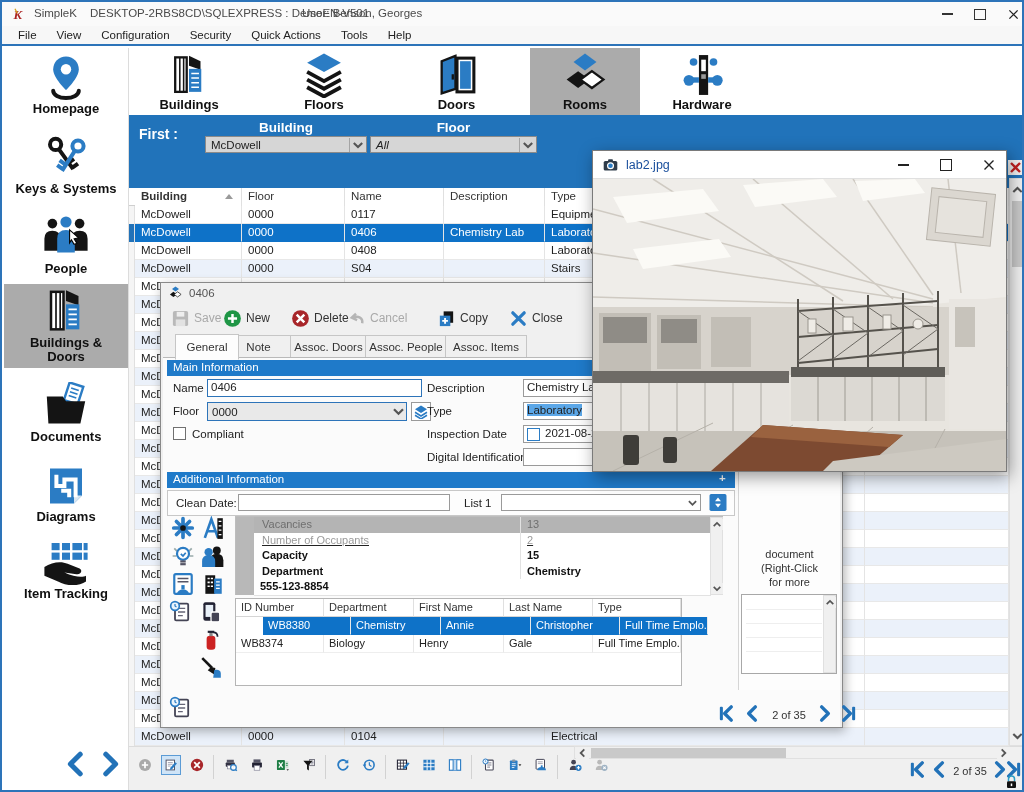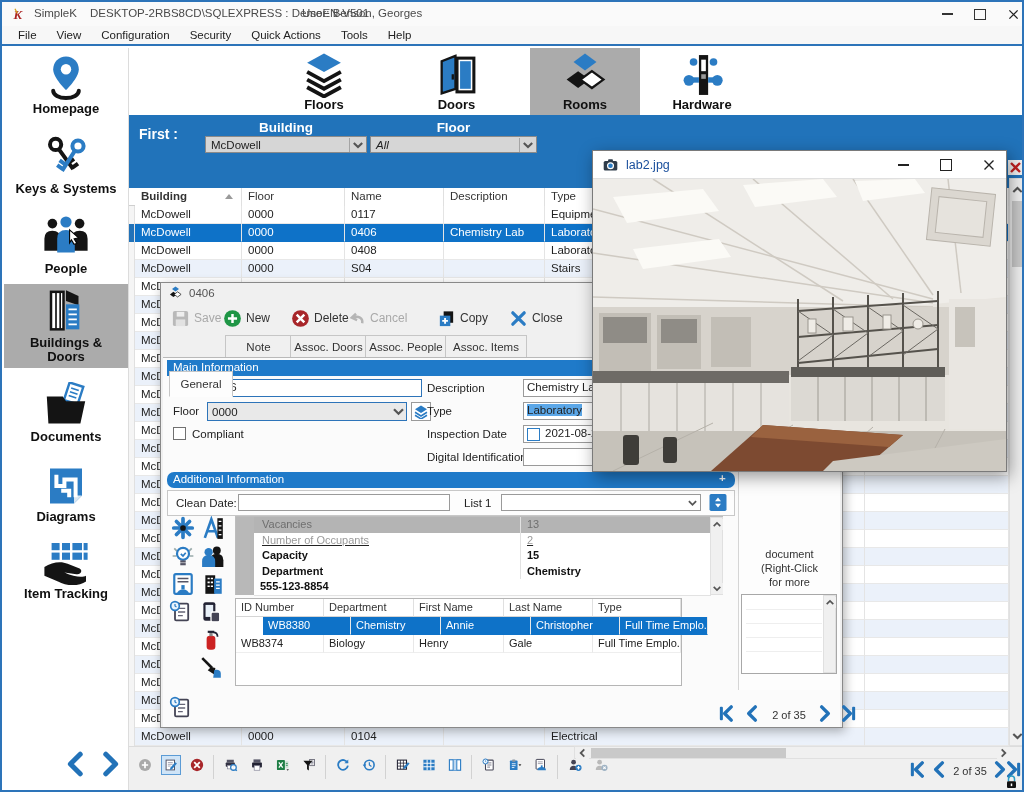--- a/index.html
+++ b/index.html
@@ -112,20 +112,32 @@
       <span class="menu-item">File</span>
       <span class="menu-item">View</span>
       <span class="menu-item">Configuration</span>
       <span class="menu-item">Security</span>
       <span class="menu-item">Quick Actions</span>
       <span class="menu-item">Tools</span>
       <span class="menu-item">Help</span>
     </div>
 
   <div id="topnav" class="abs" style="left:127px;top:46px;width:893px;height:67px;background:#fff;">
+      <div class="abs navblock" style="left: 10px; top: 0px; width: 100px; height: 67px; padding-bottom: 3px;">
+        <span class="ic abs" style="position: static; width: 50px; height: 46px; margin: 0px auto;">
+          <svg viewBox="0 0 60 60">
+            <path d="M30 5l15 7v11l-15-5z" fill="#141414"></path>
+            <rect x="12" y="7" width="15" height="45" fill="#fff" stroke="#141414" stroke-width="3"></rect>
+            <path d="M18 7v45M23 7v45" stroke="#141414" stroke-width="2"></path>
+            <rect x="30" y="22" width="16" height="30" fill="#2b7cc4"></rect>
+            <path d="M33 28h10M33 34h10M33 40h10M33 46h10" stroke="#fff" stroke-width="2"></path>
+          </svg>
+        </span>
+        <div class="navlbl">Buildings</div>
+      </div>
       <div class="abs navblock" style="left: 145px; top: 0px; width: 100px; height: 67px; padding-bottom: 3px;">
         <span class="ic abs" style="position: static; width: 50px; height: 46px; margin: 0px auto;">
           <svg viewBox="0 0 60 60">
             <path d="M30 2l22 12-22 12L8 14z" fill="#2b7cc4"></path>
             <path d="M8 26l22 12 22-12" fill="none" stroke="#141414" stroke-width="5"></path>
             <path d="M8 36l22 12 22-12" fill="none" stroke="#141414" stroke-width="5"></path>
             <path d="M8 46l22 12 22-12" fill="none" stroke="#141414" stroke-width="5"></path>
           </svg>
         </span>
         <div class="navlbl">Floors</div>
@@ -681,21 +693,21 @@
         <div class="tbtn" style="left: 348px;">
           <span class="ic">
             <svg viewBox="0 0 20 20">
               <path d="M4 4l12 12M16 4L4 16" stroke="#2b7cc4" stroke-width="3.4" stroke-linecap="round"></path>
             </svg>
           </span>
           <span>Close</span>
         </div>
       </div>
     <div id="dlg-tabs">
-        <div class="tab act" style="left: 8px; width: 62px; margin-top: 37px;">General</div>
+        <div class="tab act" style="left: 14px; width: 62px;">General</div>
         <div class="tab" style="left: 64px; width: 65px;">Note</div>
         <div class="tab" style="left: 129px; width: 75px;">Assoc. Doors</div>
         <div class="tab" style="left: 204px; width: 80px;">Assoc. People</div>
         <div class="tab" style="left: 284px; width: 80px;">Assoc. Items</div>
       </div>
     <div class="abs dlg-content">
 
       <div class="sechdr abs" style="left:4px;top:2px;width:568px;">Main Information</div>
 
       <span class="flabel abs" style="left:10px;top:24px;">Name</span>
@@ -725,21 +737,21 @@
       <span class="cb abs" style="left:10px;top:69px;width:13px;height:13px;"></span>
       <span class="flabel abs" style="left:29px;top:70px;">Compliant</span>
       <span class="flabel abs" style="left:264px;top:70px;">Inspection Date</span>
       <div class="tinput abs" style="left:360px;top:67px;width:210px;height:18px;">
         <span class="cb" style="position:absolute;left:3px;top:2px;width:11px;height:11px;border:1px solid #2b7cc4;"></span>
         <span style="margin-left:18px;">2021-08-25</span>
       </div>
       <span class="flabel abs" style="left:264px;top:93px;">Digital Identification</span>
       <div class="tinput abs" style="left:360px;top:90px;width:210px;height:18px;"></div>
 
-      <div class="sechdr abs" style="left:4px;top:114px;width:568px;border-radius:7px;">
+      <div class="sechdr abs" style="left:4px;top:114px;width:568px;">
         <span>Additional Information</span>
         <span class="abs" style="left:552px;top:0;font-weight:bold;">+</span>
       </div>
 
       <div class="abs" style="left:4px;top:132px;width:568px;height:26px;background:#fdfdfd;border:1px solid #c8c8c8;">
         <span class="flabel abs" style="left:8px;top:6px;">Clean Date:</span>
         <div class="tinput abs" style="left:70px;top:3px;width:212px;height:17px;"></div>
         <span class="flabel abs" style="left:296px;top:6px;">List 1</span>
         <div class="tinput abs" style="left:333px;top:3px;width:200px;height:17px;">
           <span></span>

